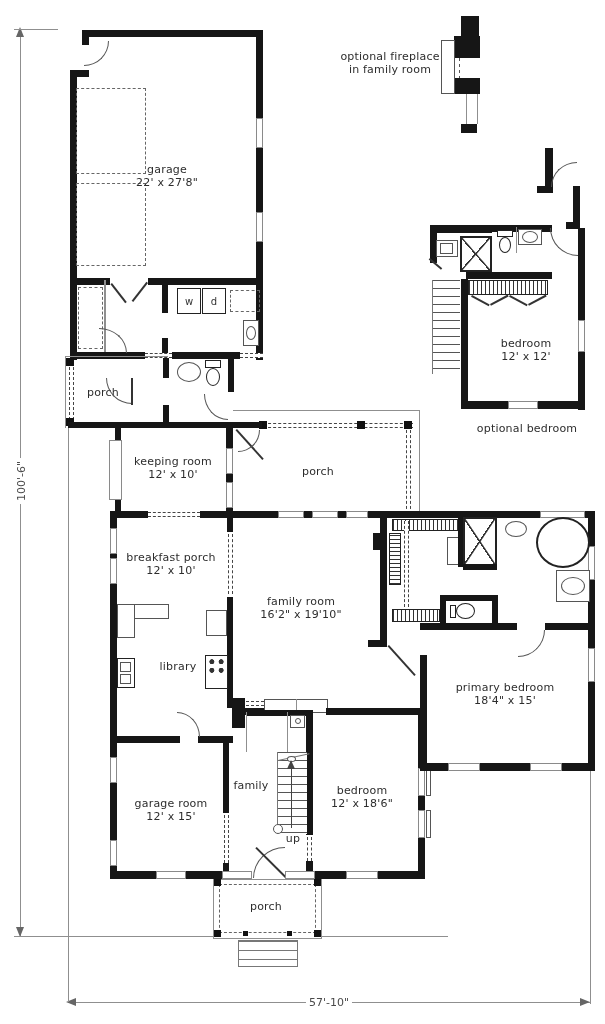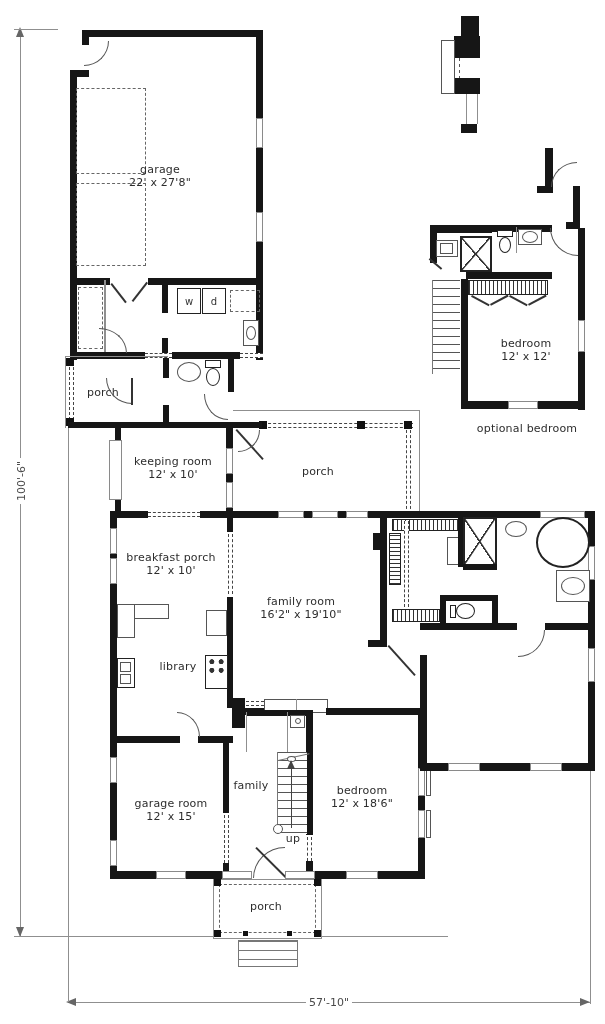--- a/index.html
+++ b/index.html
@@ -54,40 +54,44 @@
   <div class="tl" style="left:322px;top:936px;width:126px;height:1px;"></div>
   <div class="dimlbl" style="left:21px;top:481px;transform:translate(-50%,-50%) rotate(-90deg);">100'-6"</div>
 
   <div class="tl" style="left:68px;top:1002px;width:522px;height:1px;"></div>
   <div class="tri" style="left:66px;top:998px;border-top:4px solid transparent;border-bottom:4px solid transparent;border-right:10px solid #666;"></div>
   <div class="tri" style="left:580px;top:998px;border-top:4px solid transparent;border-bottom:4px solid transparent;border-left:10px solid #666;"></div>
   <div class="tl" style="left:68px;top:428px;width:1px;height:574px;"></div>
   <div class="tl" style="left:590px;top:768px;width:1px;height:236px;"></div>
   <div class="dimlbl" style="left:329px;top:1002px;transform:translate(-50%,-50%);">57'-10"</div>
 
+  <div class="lbl" style="left:390px;top:50px;">
+    <div>optional fireplace</div>
+    <div>in family room</div>
+  </div>
   <div class="w" style="left:461px;top:16px;width:18px;height:20px;"></div>
   <div class="w" style="left:454px;top:36px;width:26px;height:22px;"></div>
   <div class="tl" style="left:459px;top:58px;width:1px;height:20px;background:repeating-linear-gradient(to bottom,#555 0 3px,transparent 3px 6px);"></div>
   <div class="w" style="left:454px;top:78px;width:26px;height:16px;"></div>
   <div class="fx thin" style="left:441px;top:40px;width:14px;height:54px;"></div>
   <div class="tl" style="left:466px;top:94px;width:1px;height:30px;"></div>
   <div class="tl" style="left:477px;top:94px;width:1px;height:30px;"></div>
   <div class="w" style="left:461px;top:124px;width:16px;height:9px;"></div>
 
   <div class="w" style="left:82px;top:30px;width:181px;height:7px;"></div>
   <div class="w" style="left:256px;top:30px;width:7px;height:330px;"></div>
   <div class="win" style="left:256px;top:118px;width:7px;height:30px;"></div>
   <div class="win" style="left:256px;top:212px;width:7px;height:30px;"></div>
   <div class="w" style="left:82px;top:37px;width:7px;height:8px;"></div>
   <div class="arc-br" style="left:84px;top:41px;width:25px;height:25px;"></div>
   <div class="w" style="left:70px;top:70px;width:19px;height:7px;"></div>
   <div class="w" style="left:70px;top:70px;width:7px;height:290px;"></div>
   <div class="dash" style="left:76px;top:88px;width:70px;height:86px;"></div>
   <div class="dash" style="left:76px;top:183px;width:70px;height:83px;"></div>
-  <div class="lbl" style="left:160px;top:163px;">
+  <div class="lbl" style="left:167px;top:163px;">
     <div>garage</div>
     <div>22' x 27'8"</div>
   </div>
   <div class="w" style="left:70px;top:278px;width:40px;height:7px;"></div>
   <div class="w" style="left:148px;top:278px;width:115px;height:7px;"></div>
   <div class="leaf" style="left:112px;top:283px;width:24px;height:2px;transform:rotate(52deg);"></div>
   <div class="leaf" style="left:148px;top:283px;width:24px;height:2px;transform:rotate(128deg);"></div>
 
   <div class="tl" style="left:104px;top:280px;width:2px;height:72px;"></div>
   <div class="dash" style="left:78px;top:287px;width:25px;height:62px;"></div>
@@ -293,20 +297,24 @@
   <div class="fx thin oval" style="left:505px;top:521px;width:22px;height:16px;"></div>
   <div class="fx oval" style="left:536px;top:517px;width:54px;height:51px;border-width:2px;"></div>
   <div class="fx thin" style="left:556px;top:570px;width:34px;height:32px;"></div>
   <div class="fx thin oval" style="left:561px;top:577px;width:24px;height:18px;"></div>
 
   <div class="w" style="left:440px;top:595px;width:58px;height:6px;"></div>
   <div class="w" style="left:440px;top:595px;width:6px;height:28px;"></div>
   <div class="w" style="left:492px;top:595px;width:6px;height:28px;"></div>
   <div class="fx" style="left:450px;top:605px;width:6px;height:13px;"></div>
   <div class="fx oval" style="left:456px;top:603px;width:19px;height:16px;"></div>
+  <div class="lbl" style="left:505px;top:681px;">
+    <div>primary bedroom</div>
+    <div>18'4" x 15'</div>
+  </div>
 
   <div class="w" style="left:545px;top:148px;width:8px;height:44px;"></div>
   <div class="w" style="left:537px;top:186px;width:16px;height:7px;"></div>
   <div class="arc-tl" style="left:551px;top:162px;width:26px;height:25px;"></div>
   <div class="w" style="left:573px;top:186px;width:7px;height:41px;"></div>
   <div class="w" style="left:566px;top:222px;width:14px;height:7px;"></div>
   <div class="w" style="left:430px;top:225px;width:62px;height:8px;"></div>
   <div class="w" style="left:430px;top:225px;width:7px;height:38px;"></div>
   <div class="w" style="left:486px;top:225px;width:66px;height:7px;"></div>
   <div class="arc-bl" style="left:550px;top:228px;width:28px;height:28px;"></div>

